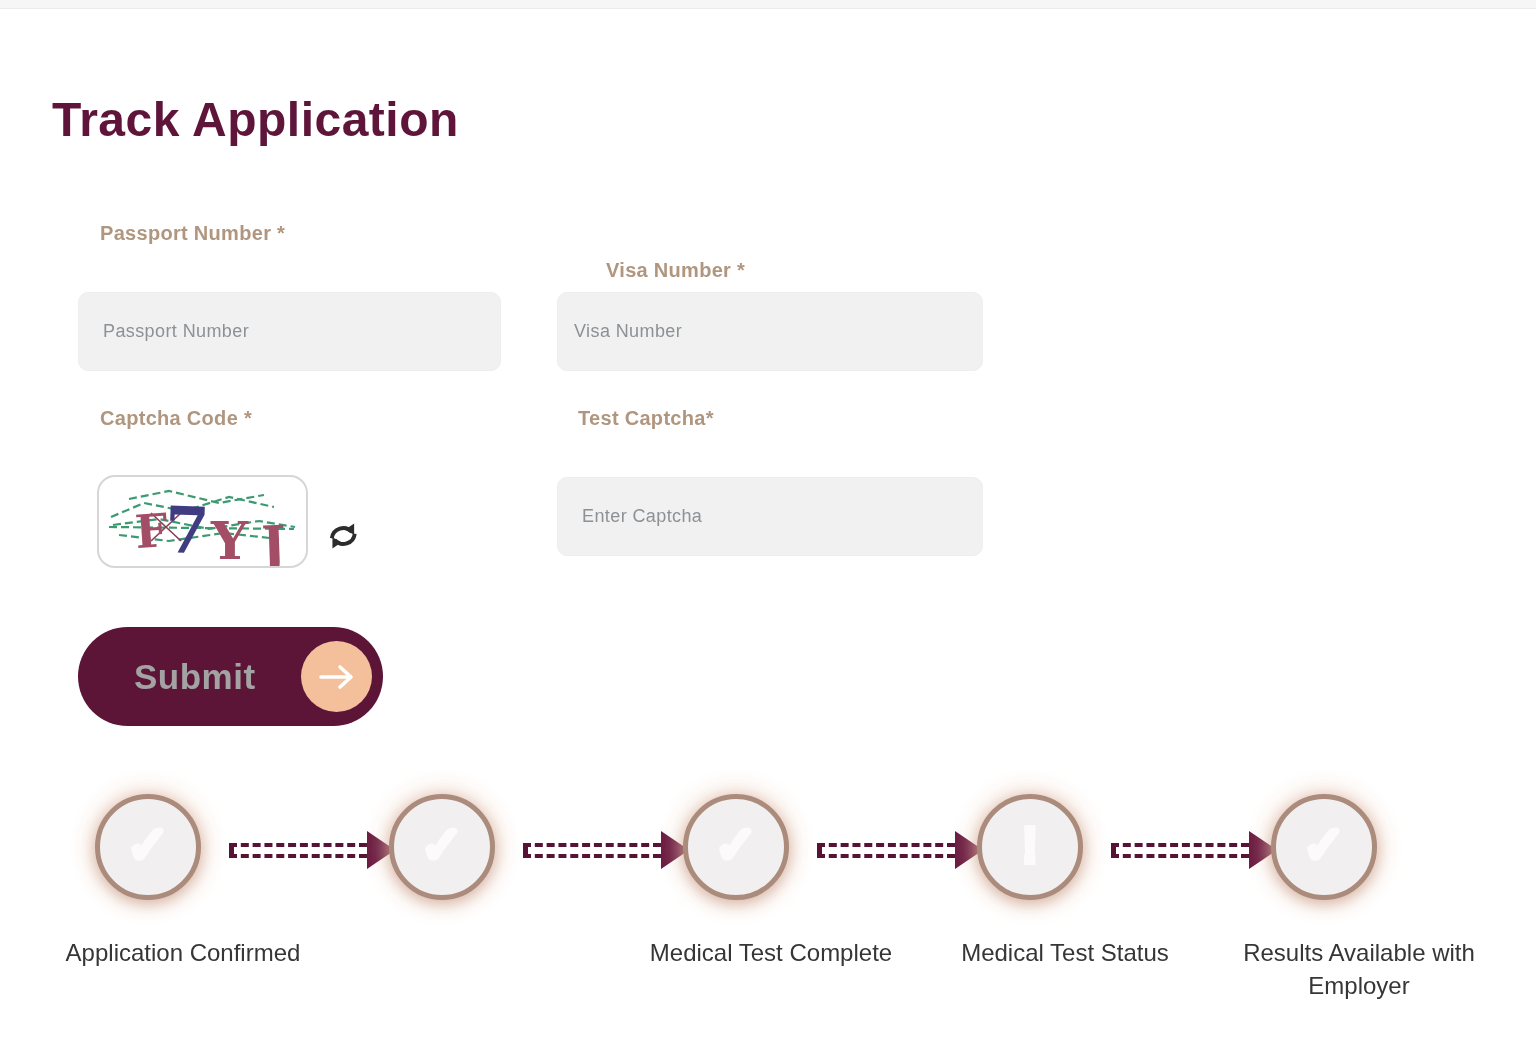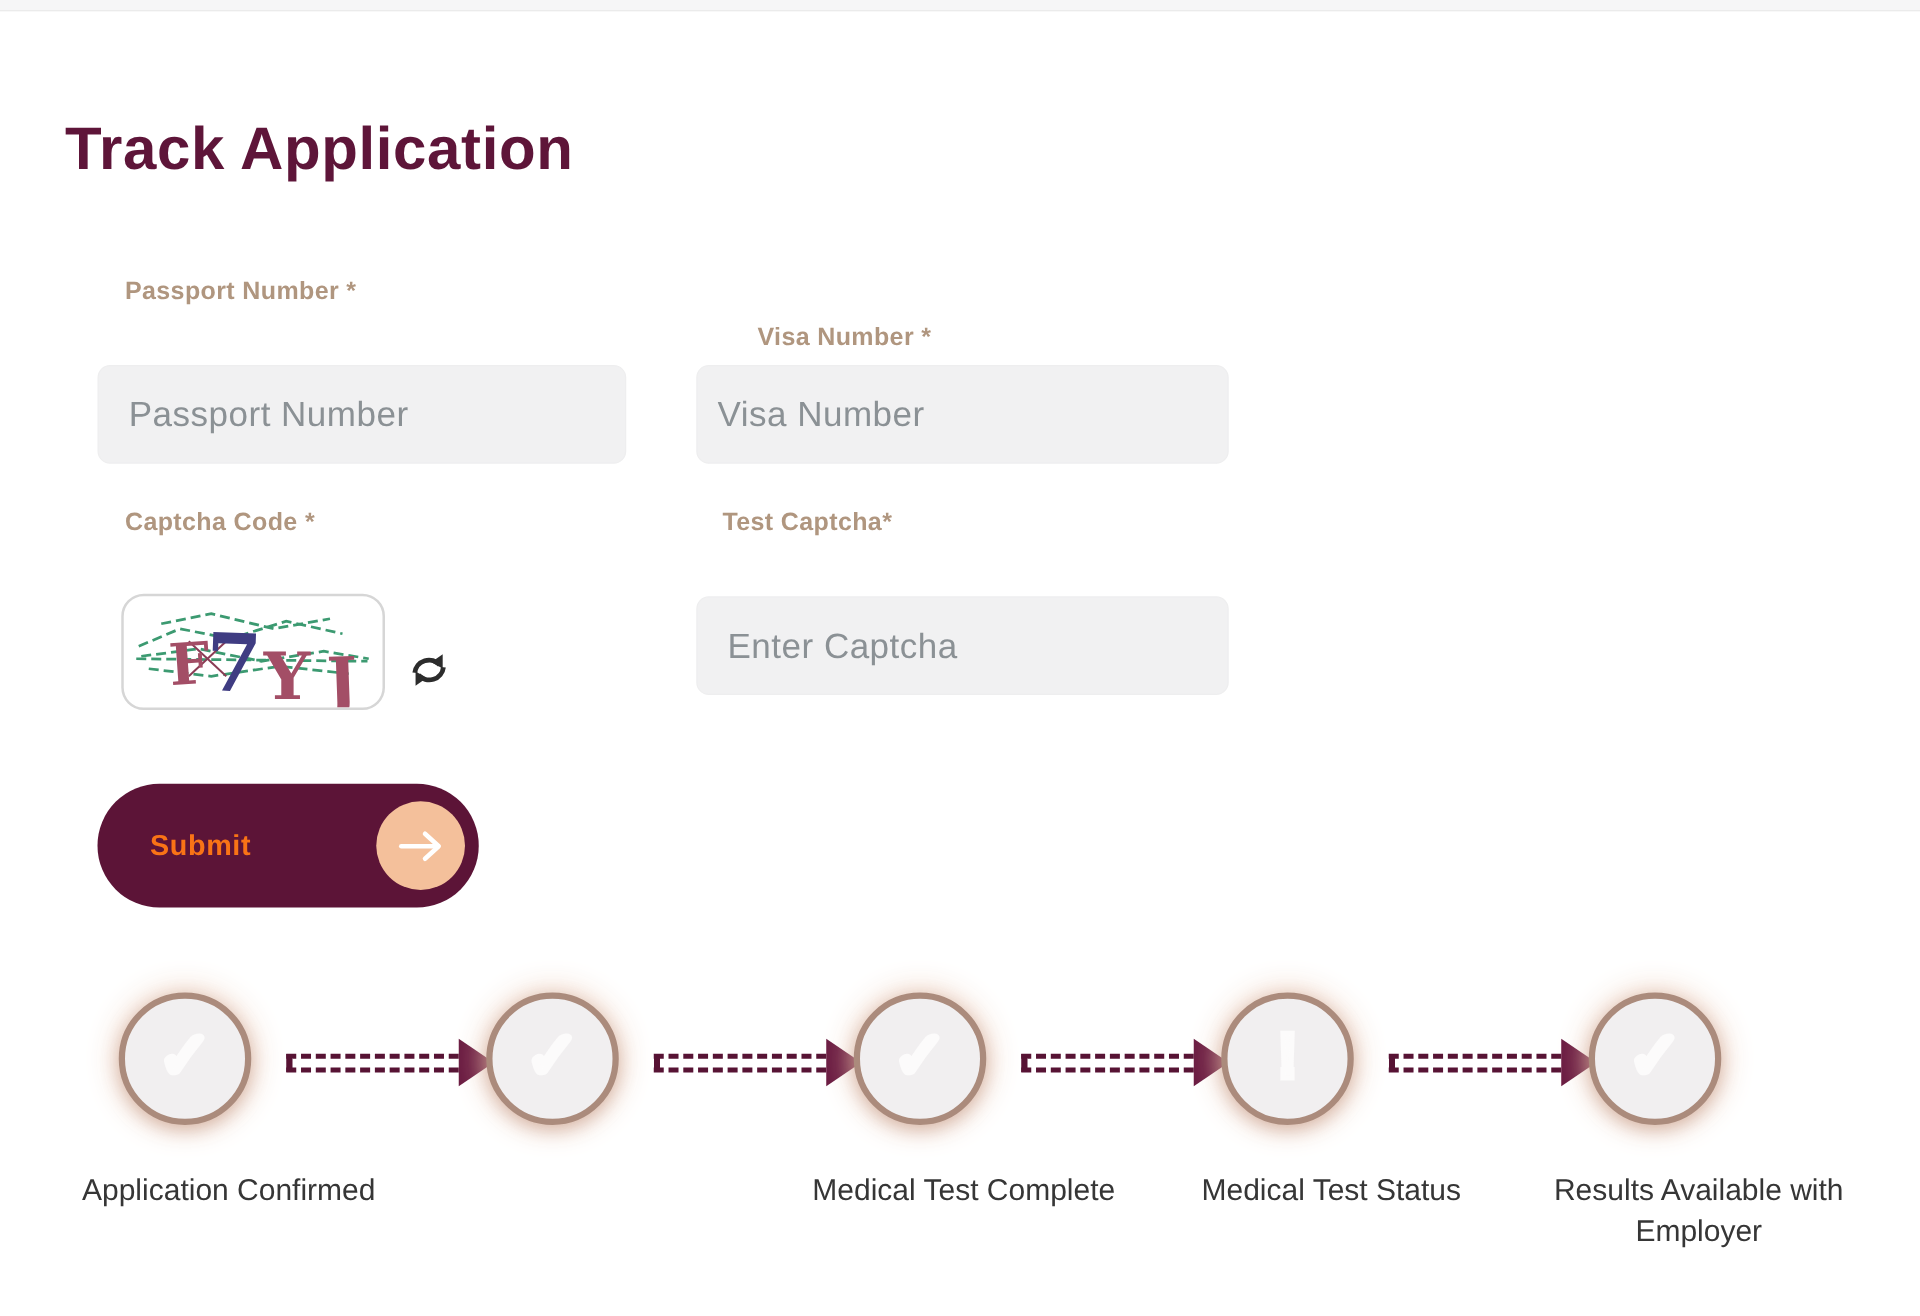--- a/index.html
+++ b/index.html
@@ -13,39 +13,39 @@
     color: #5e1539; letter-spacing: .5px; }
 
   .field-label { position: absolute; font-size: 20px; font-weight: 600; color: #b0967f;
     letter-spacing: .3px; }
   .lbl-passport { left: 100px; top: 222px; }
   .lbl-visa     { left: 606px; top: 222px; margin-top: 37px; }
   .lbl-captcha  { left: 100px; top: 407px; }
   .lbl-enter    { left: 578px; top: 407px; }
 
   .text-input { position: absolute; height: 79px; background: #f1f1f2;
-    border: 1px solid #eeeeef; border-radius: 10px; font-size: 28px; color: #555;
+    border: 1px solid #eeeeef; border-radius: 10px; font-size: 18px; color: #555;
     padding: 0 24px; font-family: "Liberation Sans", sans-serif; letter-spacing: .4px; outline: none; }
   .text-input::placeholder { color: #8b9195; opacity: 1; }
   .in-passport { left: 78px;  top: 292px; width: 423px; }
   .in-visa     { left: 557px; top: 292px; width: 426px; padding-left: 16px; }
   .in-enter    { left: 557px; top: 477px; width: 426px; }
 
   .captcha-box { position: absolute; left: 97px; top: 475px; width: 211px; height: 93px;
     background: #ffffff; border: 2px solid #d6d6d6; border-radius: 18px; overflow: hidden; }
   .captcha-box svg { display: block; }
   .cap-letter { font-family: "DejaVu Serif", serif; font-weight: 700; }
 
   .refresh-btn { position: absolute; left: 322px; top: 518px; width: 38px; height: 38px;
     background: none; border: none; cursor: pointer; padding: 2px; }
 
   .submit-btn { position: absolute; left: 78px; top: 627px; width: 305px; height: 99px;
     border-radius: 52px; background: #5c1437; border: none; cursor: pointer;
     display: flex; align-items: center; }
-  .submit-label { color: #f97316; font-size: 23px; font-weight: 600; margin-left: 42px;
+  .submit-label { color: #a3a3a3; font-size: 35px; font-weight: 600; margin-left: 56px;
     letter-spacing: .5px; font-family: "Liberation Sans", sans-serif; }
   .submit-circle { position: absolute; right: 11px; top: 14px; width: 71px; height: 71px;
     border-radius: 50%; background: #f4c09b; display: flex; align-items: center; justify-content: center; }
 
   .tracker { position: absolute; left: 36px; top: 794px; width: 1470px; display: flex; }
   .step { width: 294px; position: relative; }
   .circle { width: 106px; height: 106px; border-radius: 50%; background: #f1eff0;
     border: 5px solid #ab8b7c; margin-left: calc(50% - 88px);
     box-shadow: 0 4px 14px rgba(180,130,110,.45), 0 0 26px rgba(236,202,182,.95);
     display: flex; align-items: center; justify-content: center; }

